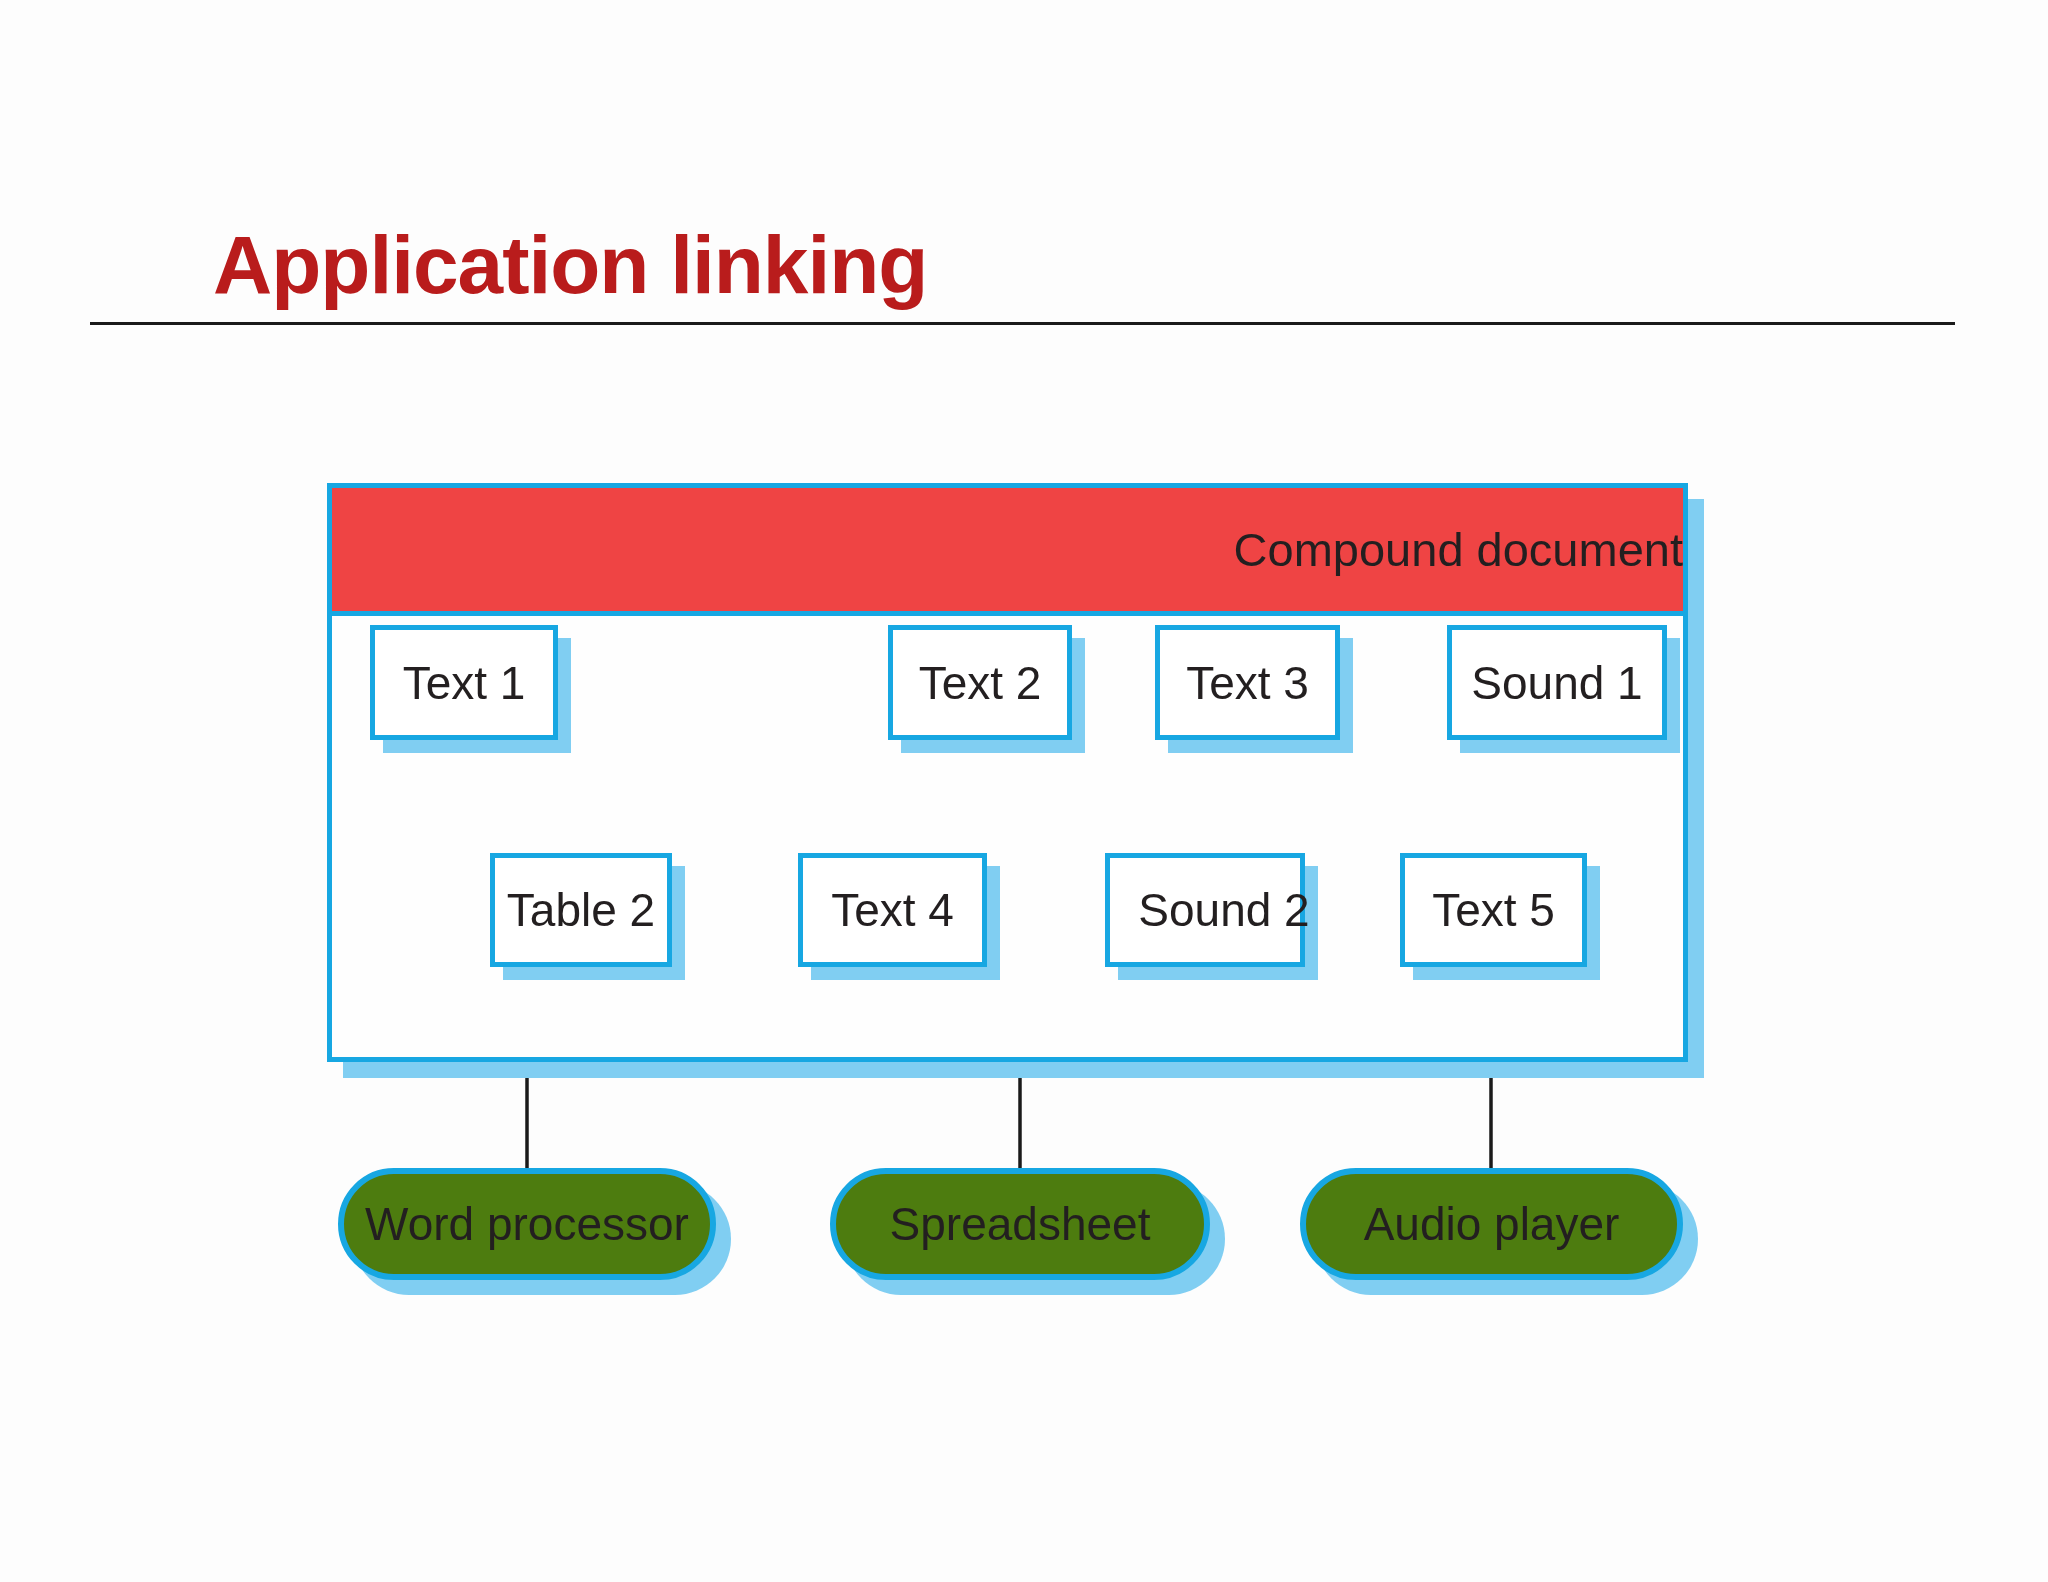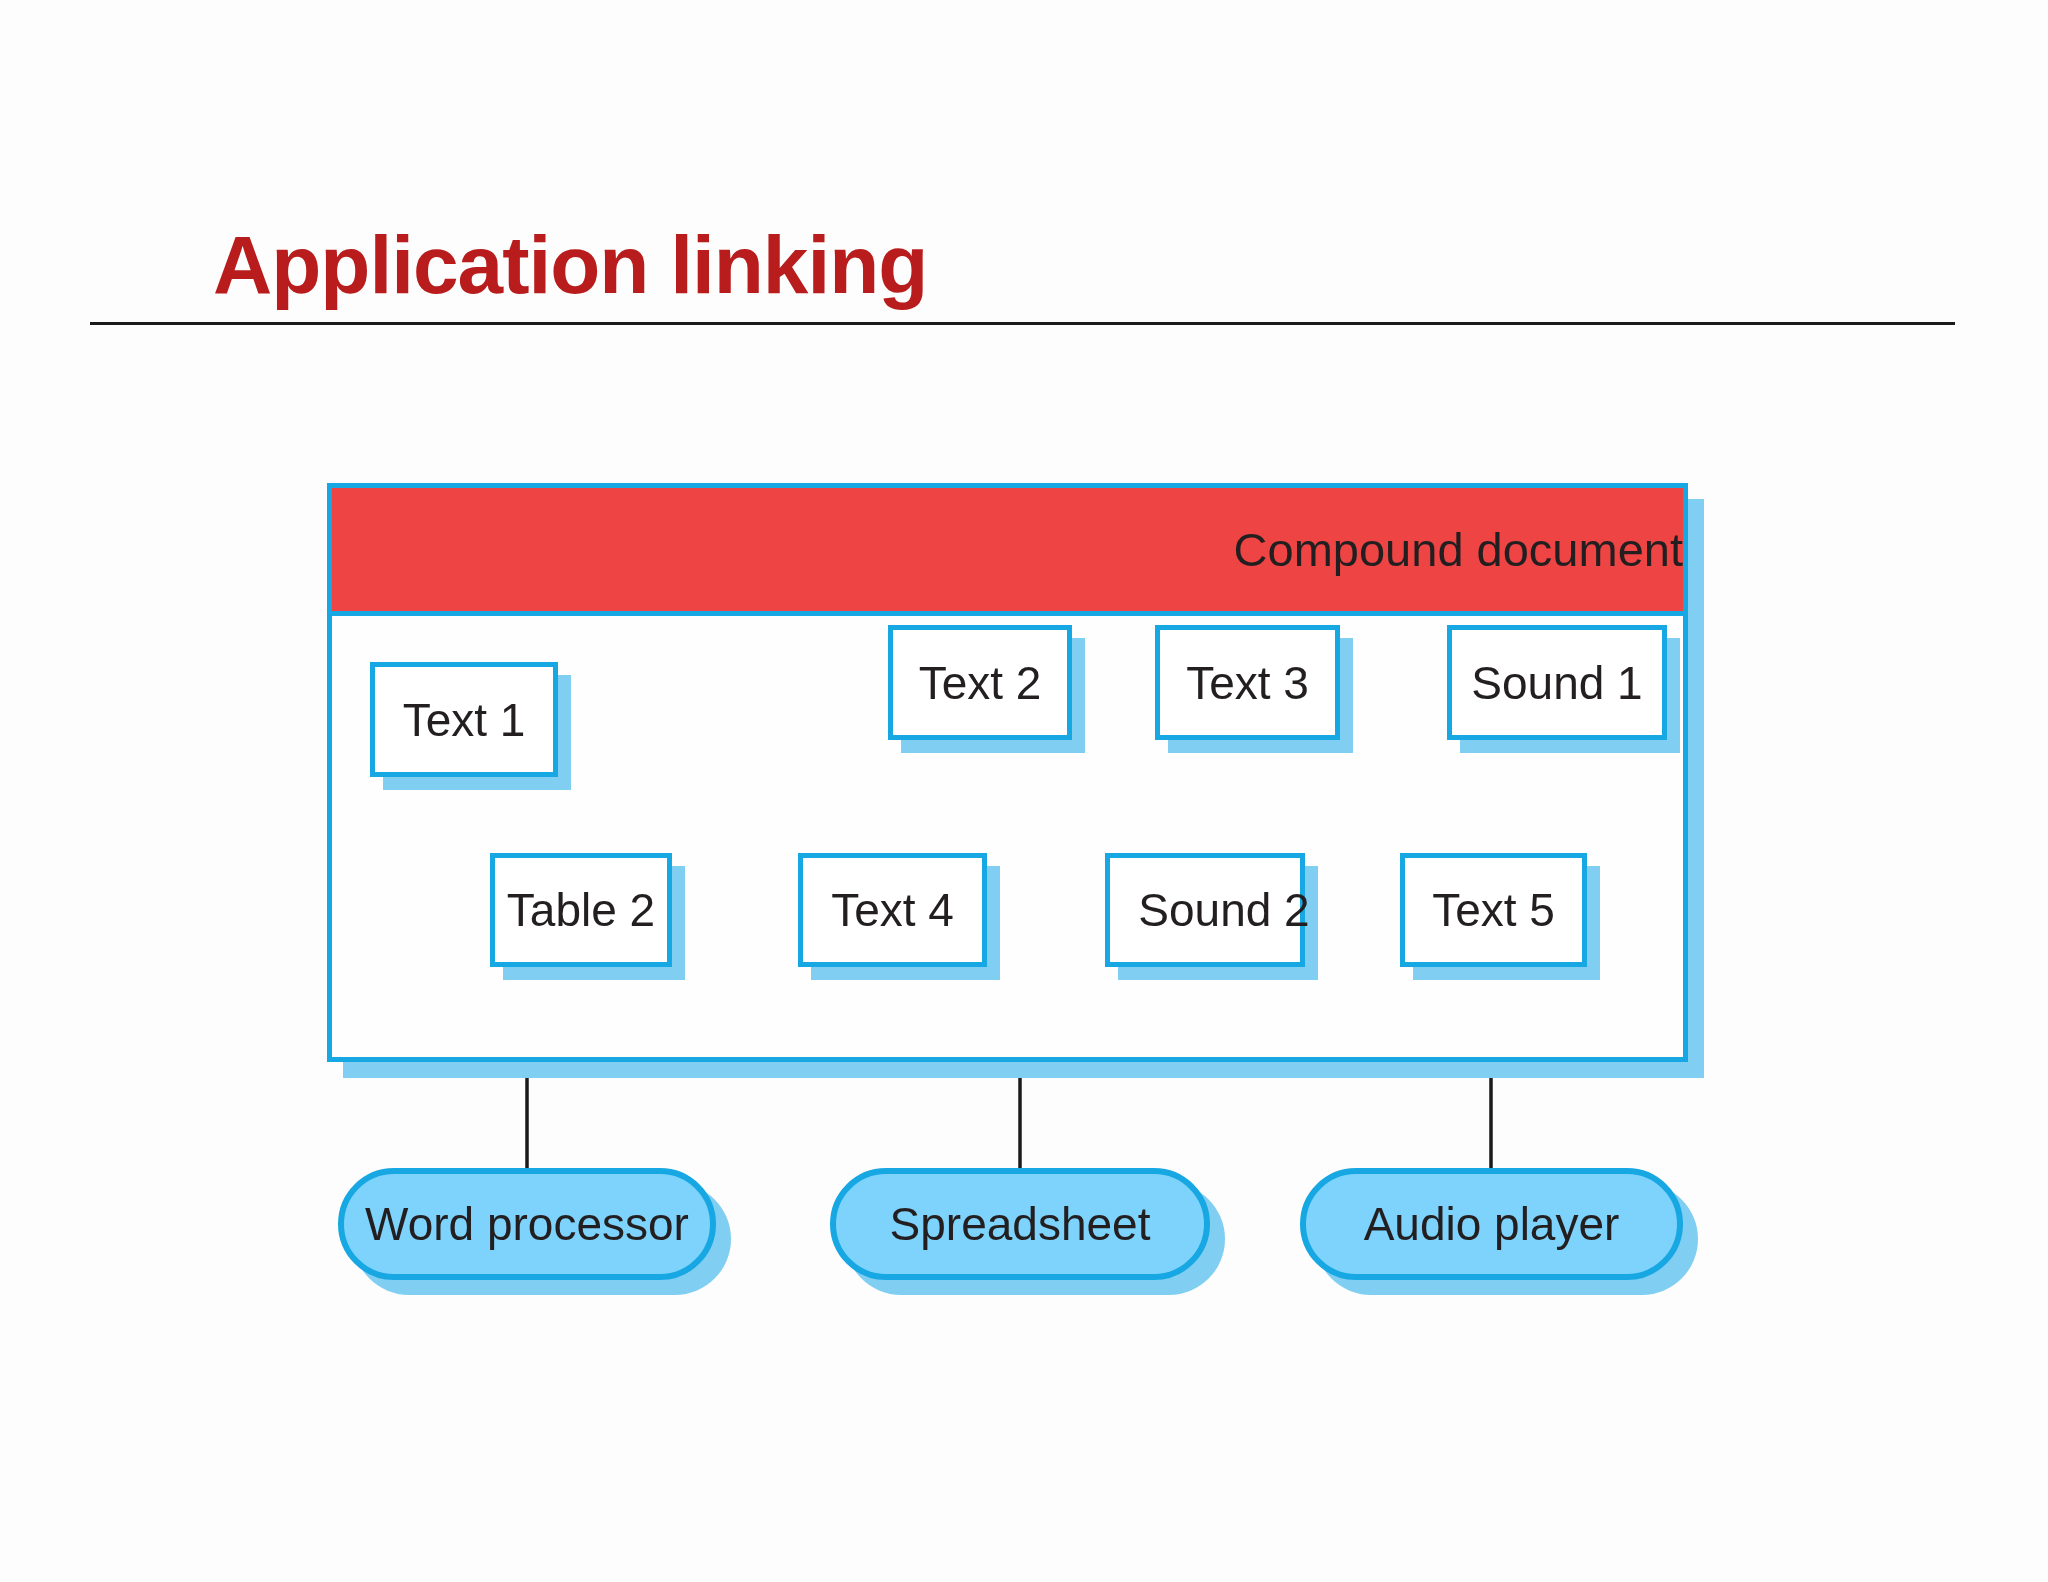--- a/index.html
+++ b/index.html
@@ -60,35 +60,35 @@
     box-shadow: 13px 13px 0 0 #80cef2;
     display: flex;
     align-items: center;
     justify-content: center;
     font-size: 46px;
     color: #231f20;
     white-space: nowrap;
   }
   .node.r1 { top: 625px; height: 115px; }
   .node.r2 { top: 853px; height: 114px; }
-  #node-text1  { left: 370px;  width: 188px; margin-top: 37px; }
+  #node-text1  { left: 370px;  width: 188px; }
   #node-table1 { left: 628px;  width: 187px; }
   #node-text2  { left: 888px;  width: 184px; }
   #node-text3  { left: 1155px; width: 185px; }
   #node-sound1 { left: 1447px; width: 220px; }
   #node-table2 { left: 490px;  width: 182px; }
   #node-text4  { left: 798px;  width: 189px; }
   #node-sound2 { left: 1105px; width: 200px; padding-left: 38px; }
   #node-text5  { left: 1400px; width: 187px; }
   .app {
     position: absolute;
     top: 1168px;
     height: 112px;
     box-sizing: border-box;
-    background: #7dd3fc;
+    background: #4d7c0f;
     border: 6px solid #17a7e2;
     border-radius: 58px;
     box-shadow: 15px 15px 0 0 #80cef2;
     display: flex;
     align-items: center;
     justify-content: center;
     font-size: 46px;
     color: #231f20;
     white-space: nowrap;
   }

